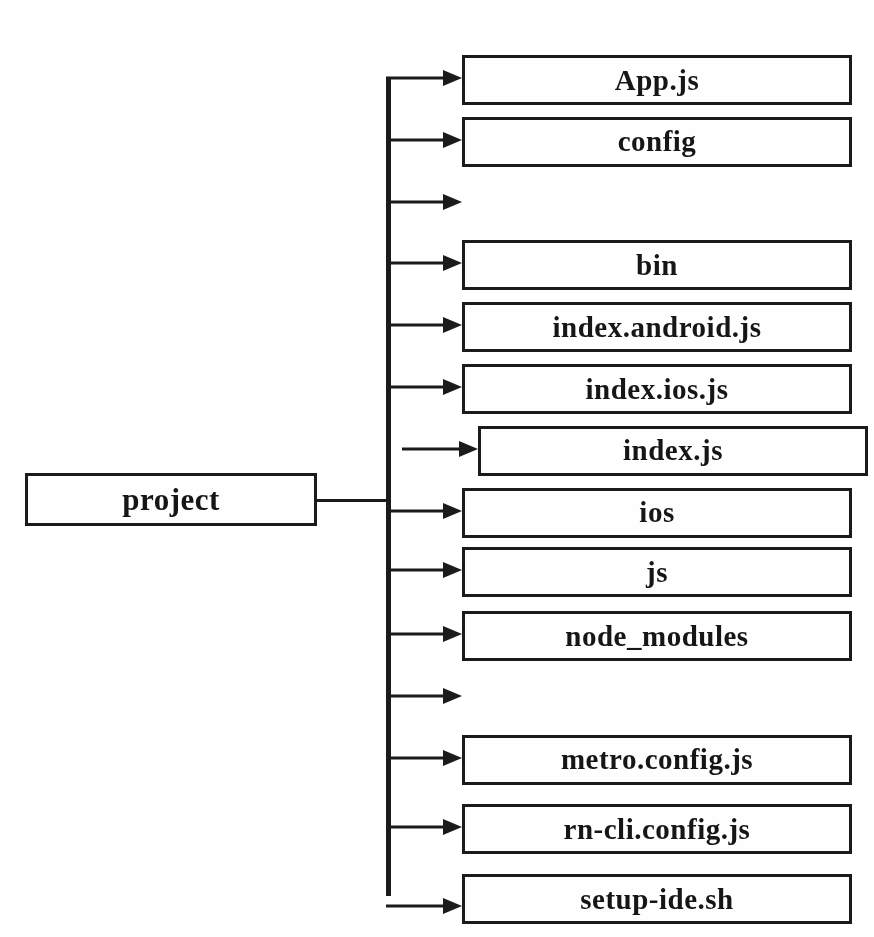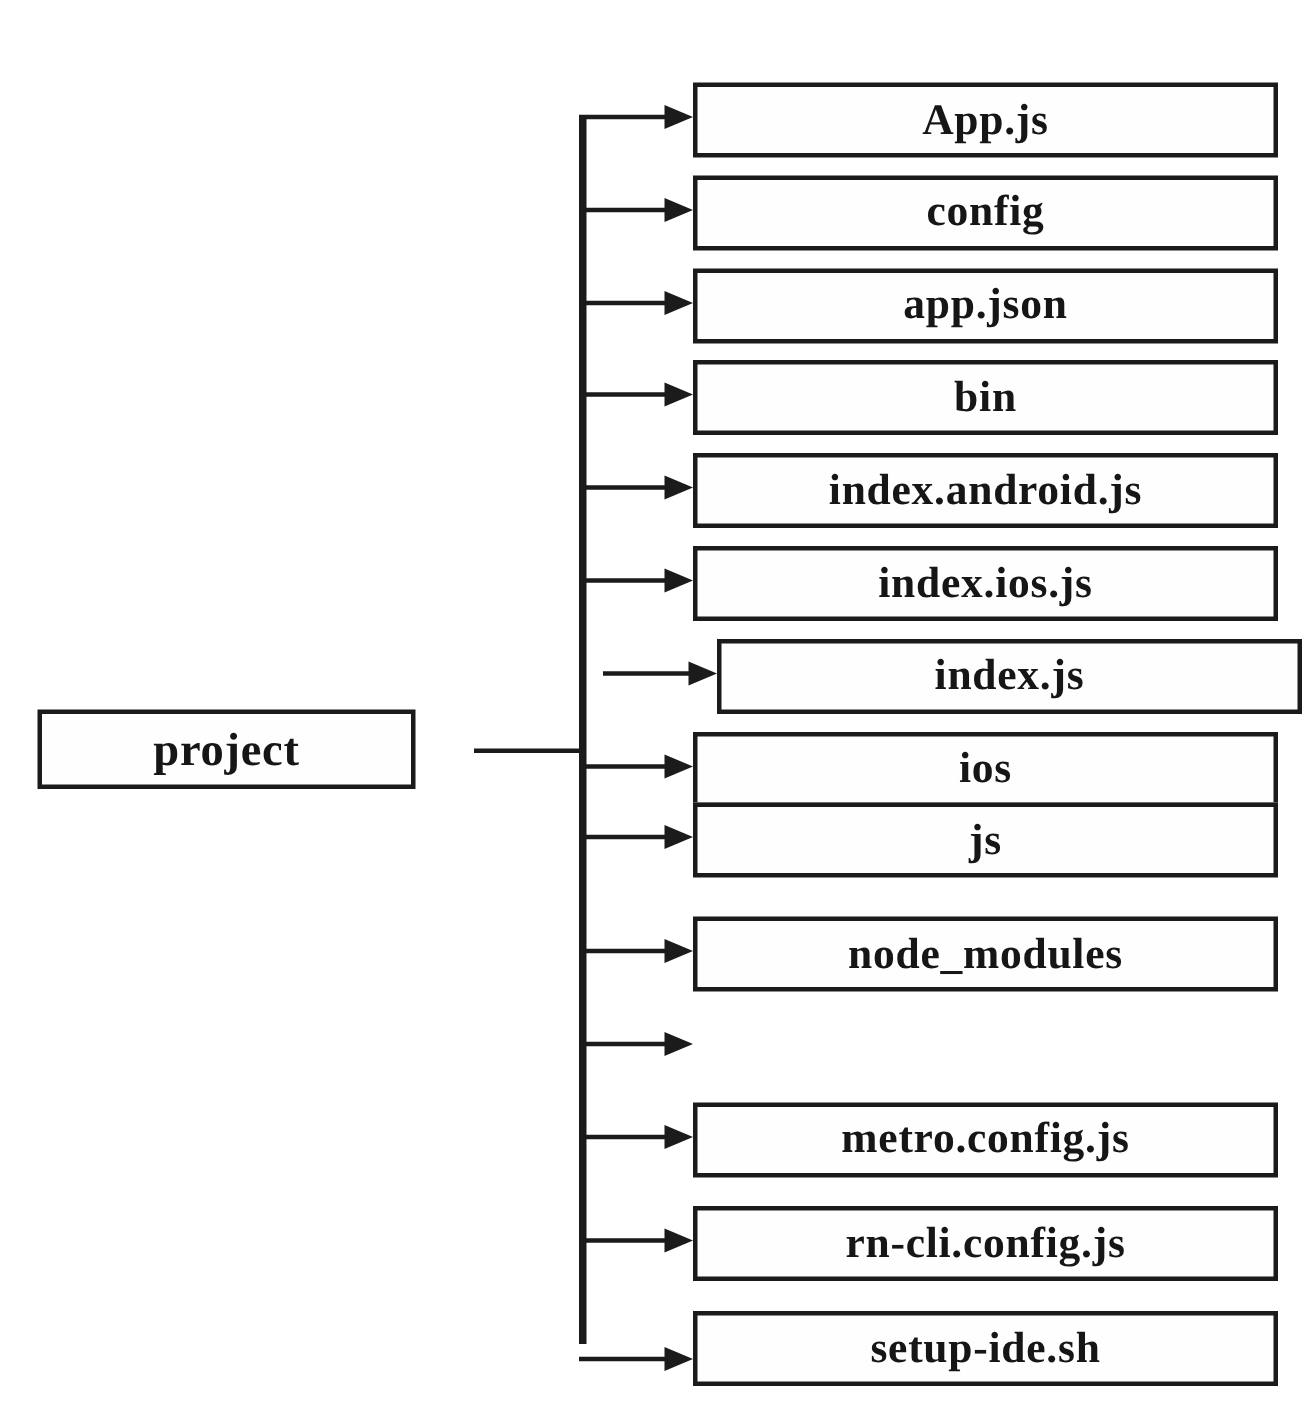--- a/index.html
+++ b/index.html
@@ -26,21 +26,21 @@
     align-items: center;
     justify-content: center;
     font-weight: 700;
     color: var(--text);
     letter-spacing: 0.5px;
     white-space: nowrap;
   }
   .root-node {
     left: 25px;
     top: 473px;
-    width: 252px;
+    width: 292px;
     height: 53px;
     font-size: 31px;
   }
   .connector {
     position: absolute;
     left: 316px;
     top: 499px;
     width: 73px;
     height: 3px;
     background: var(--line);
@@ -117,23 +117,20 @@
       <div class="branch"></div>
       <div class="arrowhead"></div>
       <div class="node file-node">
         <span>config</span>
       </div>
     </div>
 
     <div class="row" style="top: 178.6px;">
       <div class="branch"></div>
       <div class="arrowhead"></div>
-      <div class="node file-node">
-        <span>app.json</span>
-      </div>
     </div>
 
     <div class="row" style="top: 240.4px;">
       <div class="branch"></div>
       <div class="arrowhead"></div>
       <div class="node file-node">
         <span>bin</span>
       </div>
     </div>
 
@@ -162,21 +159,21 @@
     </div>
 
     <div class="row" style="top: 487.6px;">
       <div class="branch"></div>
       <div class="arrowhead"></div>
       <div class="node file-node">
         <span>ios</span>
       </div>
     </div>
 
-    <div class="row" style="top: 535px;">
+    <div class="row" style="top: 547px;">
       <div class="branch"></div>
       <div class="arrowhead"></div>
       <div class="node file-node">
         <span>js</span>
       </div>
     </div>
 
     <div class="row" style="top: 611.2px;">
       <div class="branch"></div>
       <div class="arrowhead"></div>

